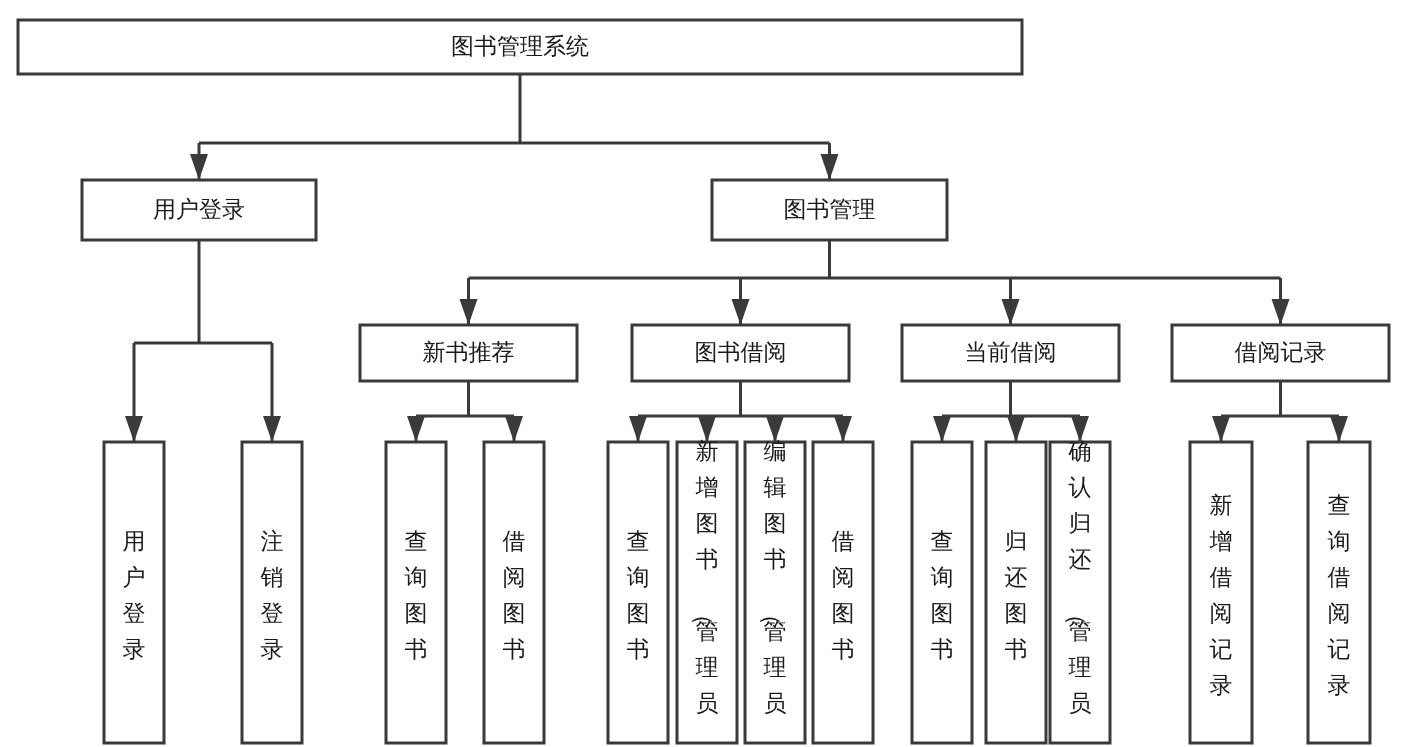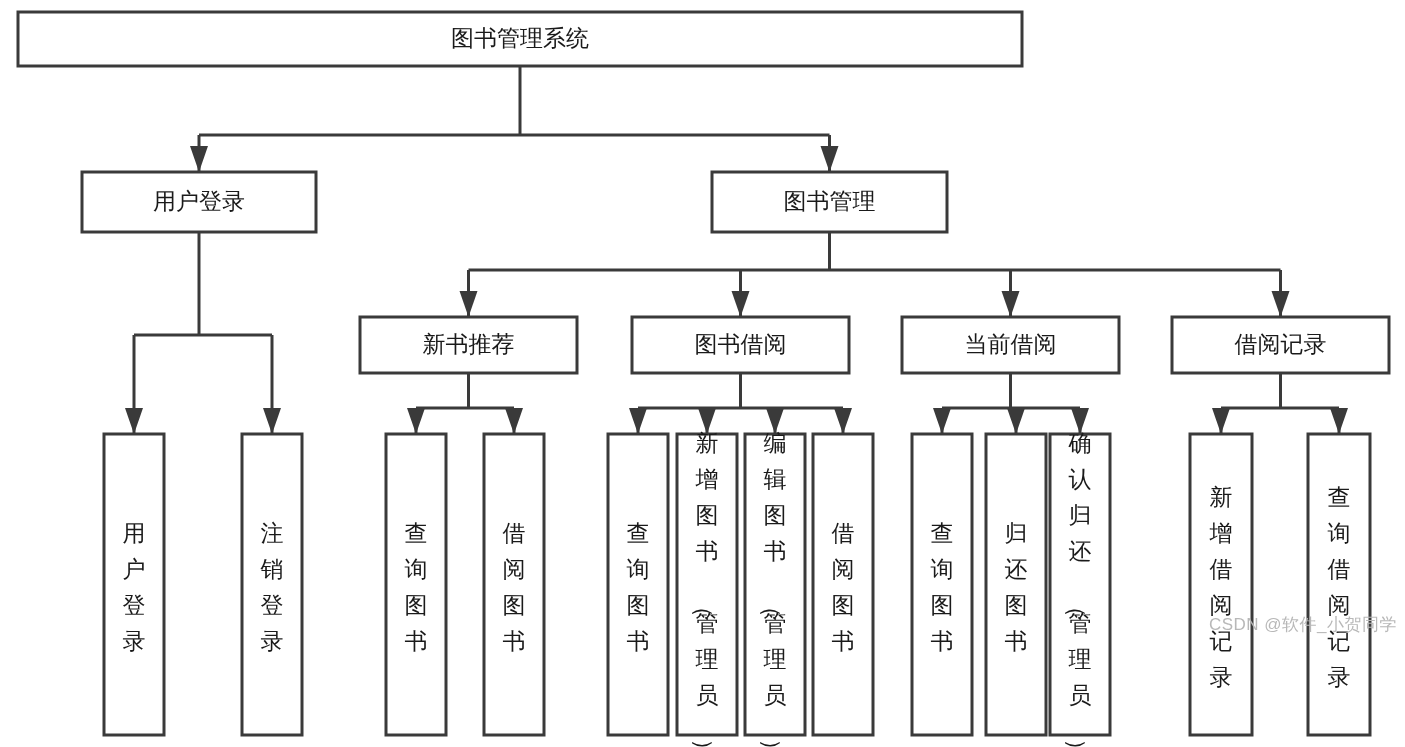--- a/index.html
+++ b/index.html
@@ -10,21 +10,21 @@
   body {
     width: 1405px;
     height: 747px;
     font-family: "Liberation Sans", "DejaVu Sans", sans-serif;
     overflow: hidden;
     position: relative;
   }
   #diagram-root {
     position: absolute;
     left: 0;
-    top: 0;
+    top: 8px;
     width: 1405px;
     height: 640px;
   }
   svg.flow {
     display: block;
     width: 1405px;
     height: 747px;
   }
   .node-box {
     fill: #ffffff;
@@ -206,14 +206,13 @@
         <g>
           <rect x="1190" y="434" width="62" height="301" class="node-box-thin"></rect>
           <text x="1221" y="504.58" class="node-label-v"><tspan x="1221" dy="0">新</tspan><tspan x="1221" dy="36">增</tspan><tspan x="1221" dy="36">借</tspan><tspan x="1221" dy="36">阅</tspan><tspan x="1221" dy="36">记</tspan><tspan x="1221" dy="36">录</tspan></text>
         </g>
         <g>
           <rect x="1308" y="434" width="62" height="301" class="node-box-thin"></rect>
           <text x="1339" y="504.58" class="node-label-v"><tspan x="1339" dy="0">查</tspan><tspan x="1339" dy="36">询</tspan><tspan x="1339" dy="36">借</tspan><tspan x="1339" dy="36">阅</tspan><tspan x="1339" dy="36">记</tspan><tspan x="1339" dy="36">录</tspan></text>
         </g>
       </g>
   </svg>
-  <div class="watermark">CSDN @软件_小贺同学</div>
 </div>
 
 </body></html>

